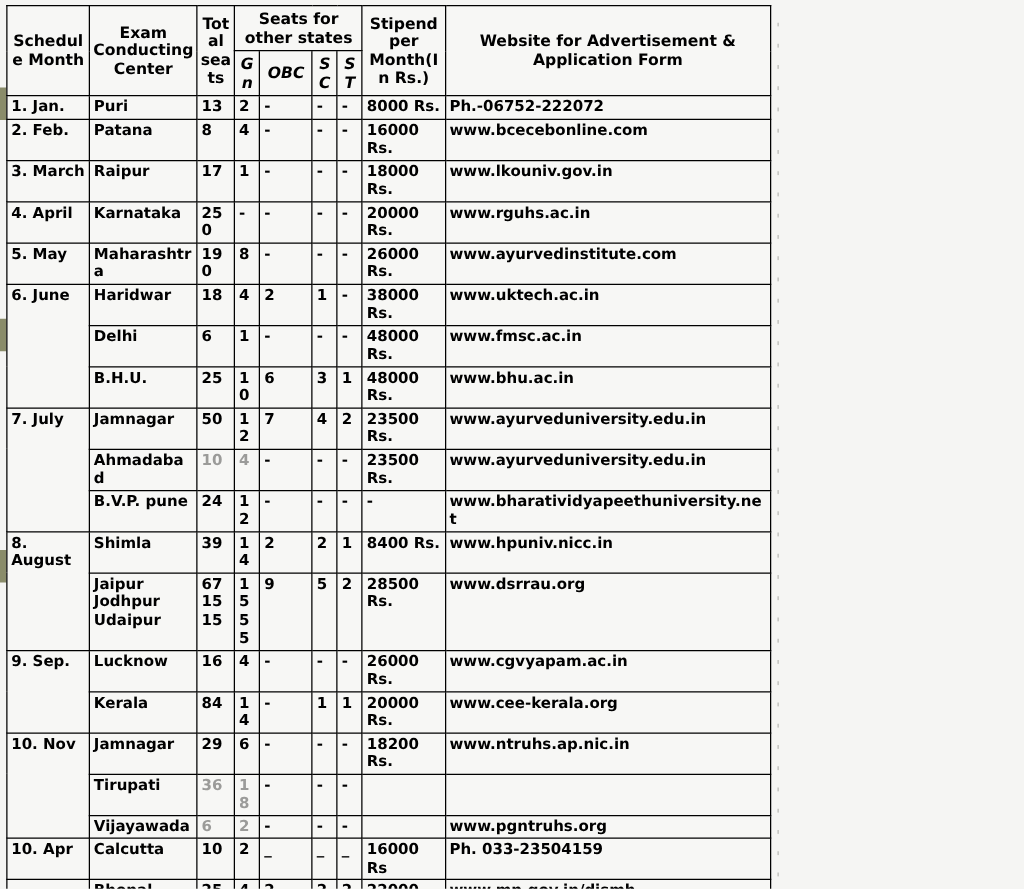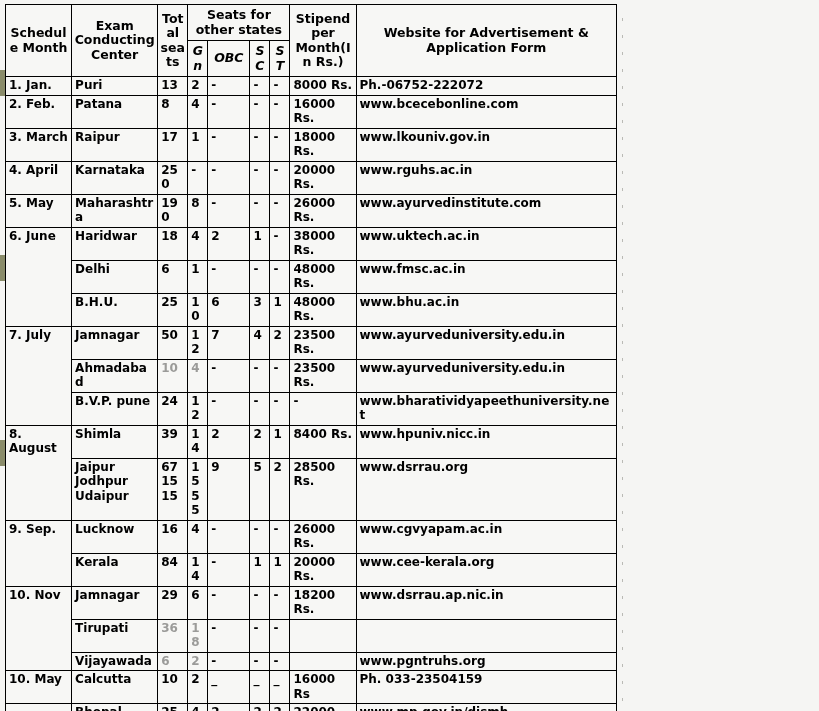--- a/index.html
+++ b/index.html
@@ -284,21 +284,21 @@
         </tr>
         <tr>
           <td rowspan="3">10. Nov</td>
           <td>Jamnagar</td>
           <td>29</td>
           <td>6</td>
           <td>-</td>
           <td>-</td>
           <td>-</td>
           <td>18200 Rs.</td>
-          <td class="web">www.dsrrau.ap.nic.in</td>
+          <td class="web">www.ntruhs.ap.nic.in</td>
         </tr>
         <tr>
           <td>Tirupati</td>
           <td class="faded">36</td>
           <td class="faded">18</td>
           <td>-</td>
           <td>-</td>
           <td>-</td>
           <td></td>
           <td class="web"></td>
@@ -307,21 +307,21 @@
           <td>Vijayawada</td>
           <td class="faded">6</td>
           <td class="faded">2</td>
           <td>-</td>
           <td>-</td>
           <td>-</td>
           <td></td>
           <td class="web">www.pgntruhs.org</td>
         </tr>
         <tr>
-          <td>10. May</td>
+          <td>10. Apr</td>
           <td>Calcutta</td>
           <td>10</td>
           <td>2</td>
           <td>_</td>
           <td>_</td>
           <td>_</td>
           <td>16000 Rs</td>
           <td class="web">Ph. 033-23504159</td>
         </tr>
         <tr>

